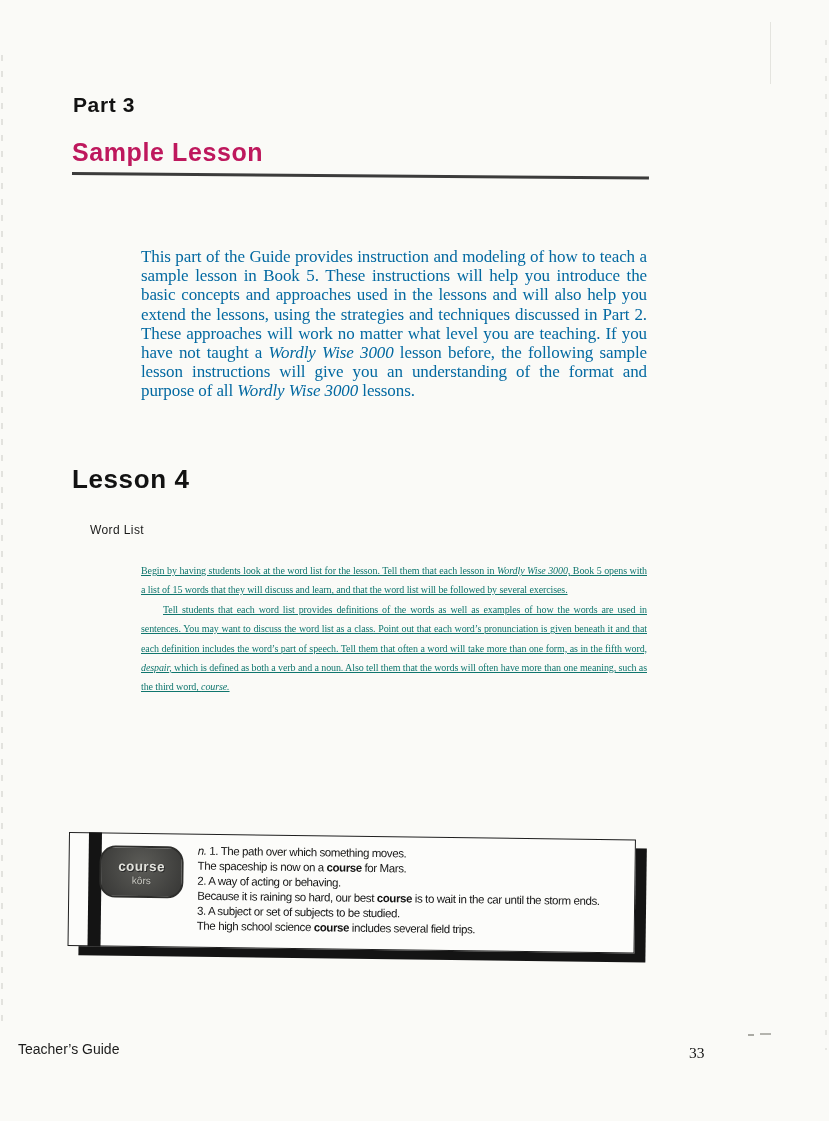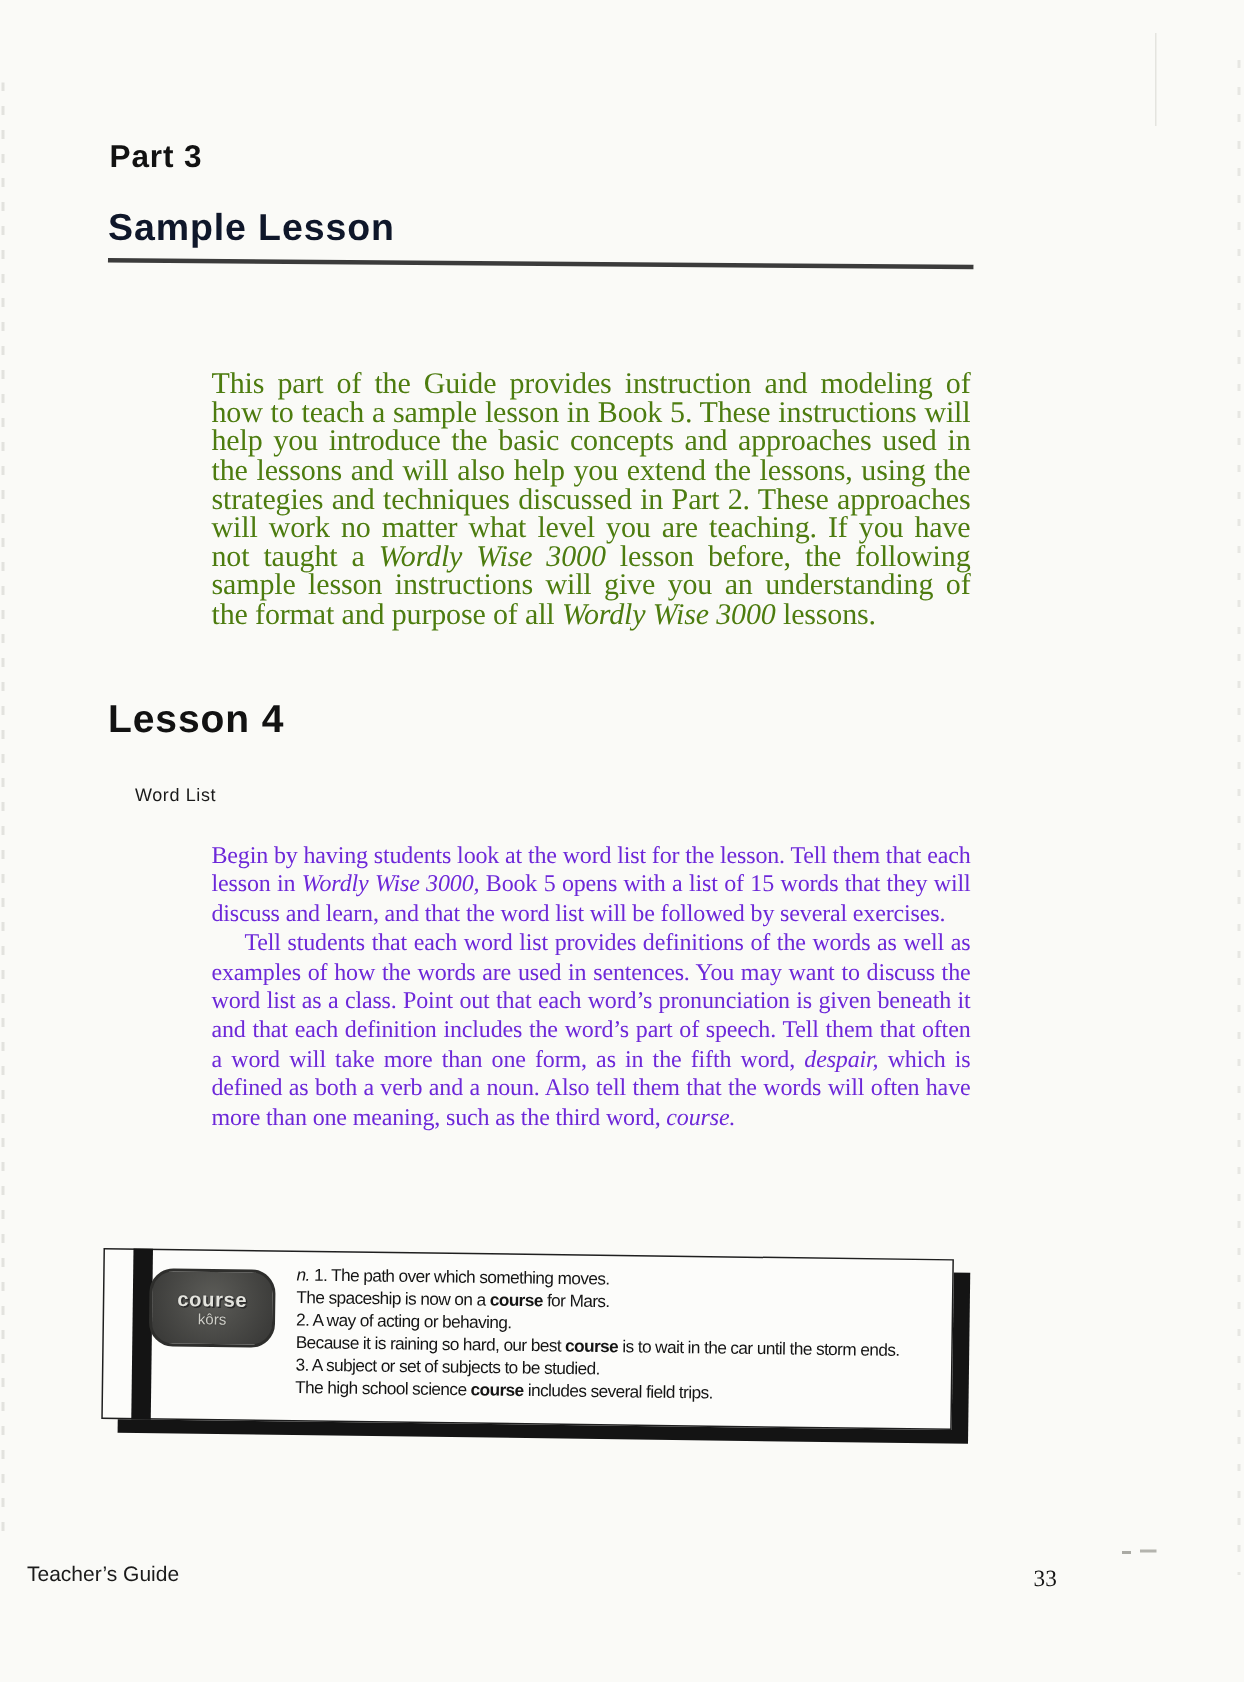--- a/index.html
+++ b/index.html
@@ -25,47 +25,47 @@
 
   
   .h-part{
     position:absolute;left:73px;top:93px;margin:0;
     font-family:"Liberation Sans",sans-serif;font-weight:bold;
     font-size:21px;color:#121212;letter-spacing:.6px;
   }
   .h-section{
     position:absolute;left:72px;top:138px;margin:0;
     font-family:"Liberation Sans",sans-serif;font-weight:bold;
-    font-size:25px;color:#0f172a;letter-spacing:.6px;
+    font-size:25px;color:#be185d;letter-spacing:.6px;
   }
   .rule{
     position:absolute;left:72px;top:172px;width:577px;height:2.5px;
     background:#3b3b3b;transform:rotate(.45deg);transform-origin:0 0;
   }
   .h-lesson{
     position:absolute;left:72px;top:464px;margin:0;
     font-family:"Liberation Sans",sans-serif;font-weight:bold;
     font-size:26px;color:#121212;letter-spacing:.6px;
   }
   .h-wordlist{
     position:absolute;left:90px;top:523px;margin:0;
     font-family:"Liberation Sans",sans-serif;font-weight:normal;
     font-size:12px;color:#1a1a1a;letter-spacing:.4px;
   }
 
   
   .intro{
     position:absolute;left:141px;top:247px;width:506px;margin:0;
-    font-size:20px;line-height:19.2px;text-align:justify;
-    letter-spacing:-.1px;color:#4d7c0f;
+    font-size:17px;line-height:19.2px;text-align:justify;
+    letter-spacing:-.1px;color:#0369a1;
   }
   .body-block{
     position:absolute;left:141px;top:561px;width:506px;
-    font-size:16px;line-height:19.4px;text-align:justify;
-    letter-spacing:-.1px;color:#6d28d9;
+    font-size:10px;line-height:19.4px;text-align:justify;
+    letter-spacing:-.1px;color:#0f766e;text-decoration:underline;
   }
   .body-block p{margin:0;}
   .body-block p.indent{text-indent:22px;}
 
   
   .wordbox{
     position:absolute;left:69px;top:832px;width:565px;height:112px;
     background:#fcfcfa;border:1.5px solid #1f1f1f;
     box-shadow:11px 9px 0 #141414;
     transform:rotate(.75deg);transform-origin:0 0;

